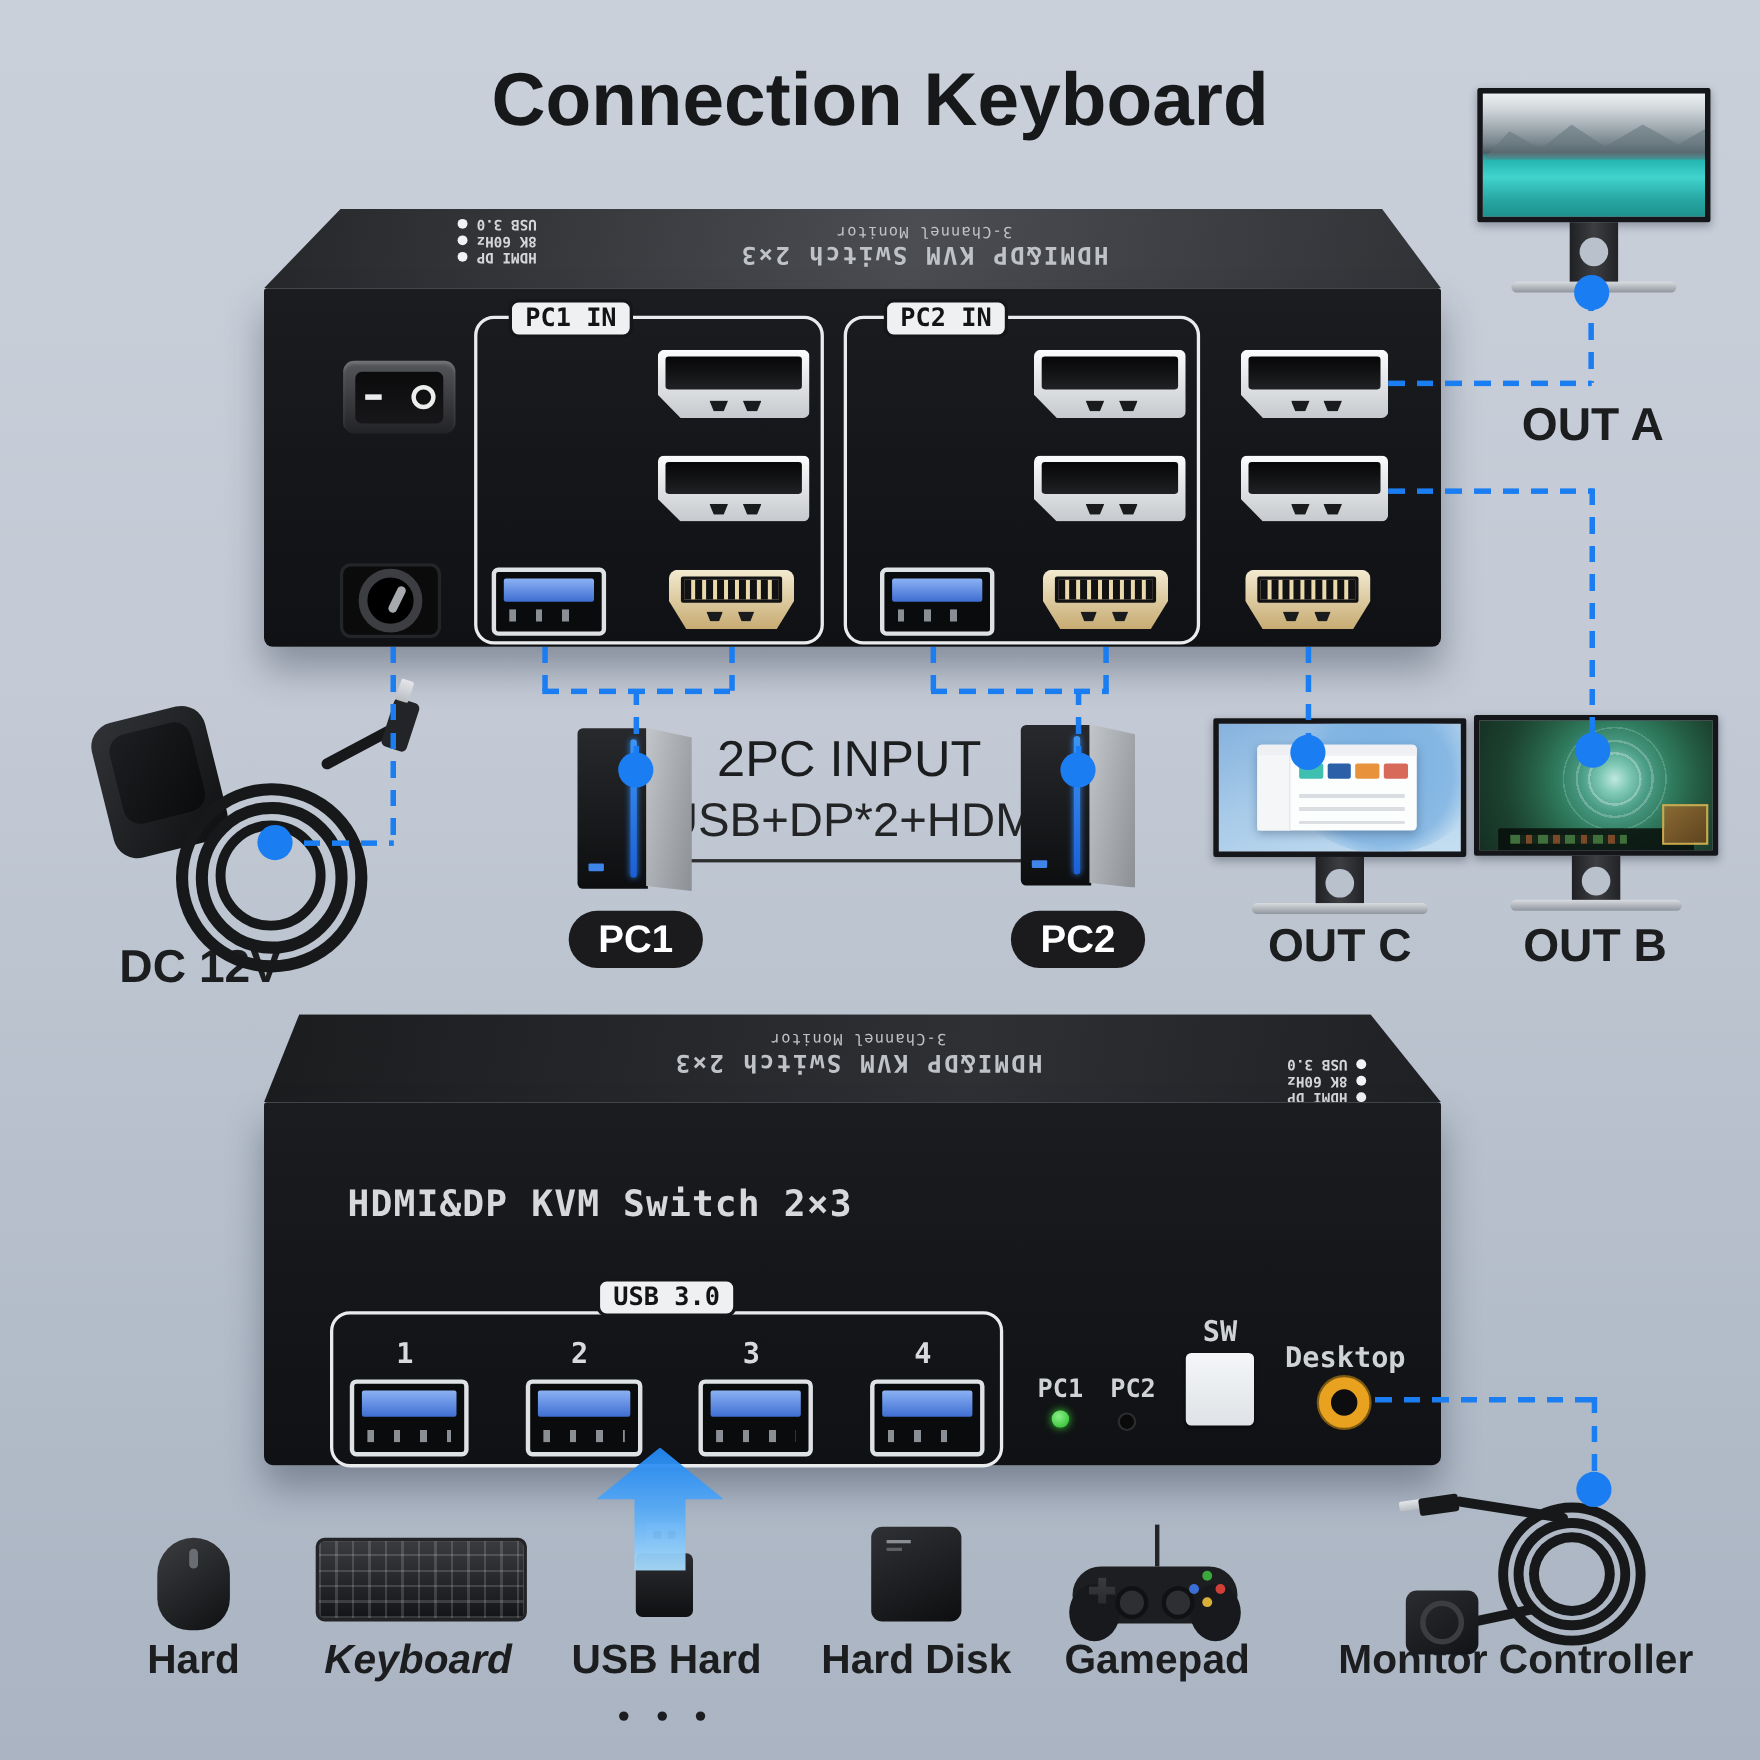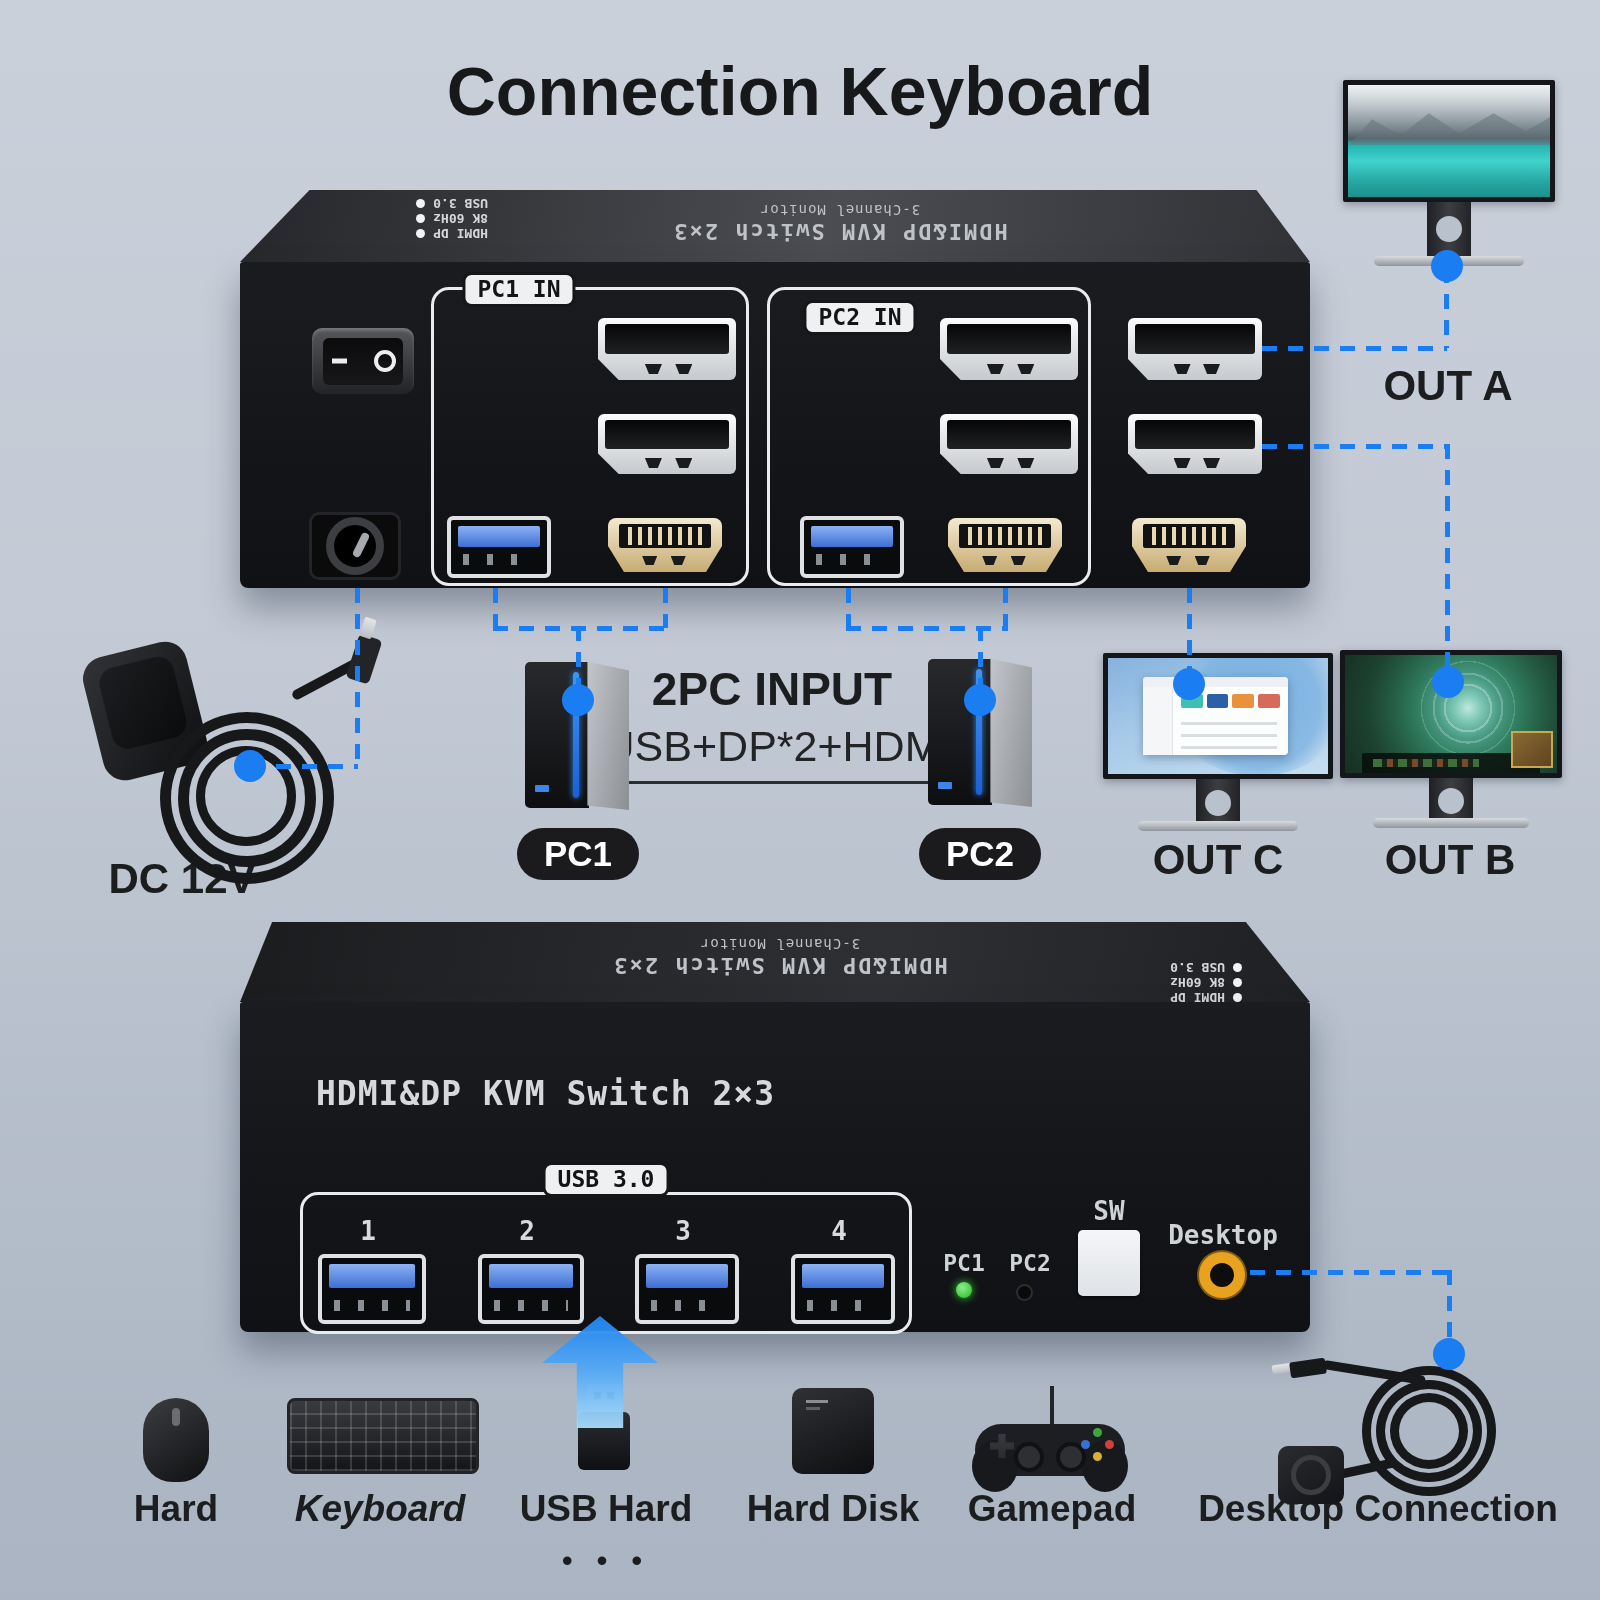--- a/index.html
+++ b/index.html
@@ -218,21 +218,21 @@
   <div class="plabel" style="left:1009px;top:392px;">DP2 B</div>
   <div class="plabel" style="left:848px;top:484px;">USB3.0</div>
   <div class="plabel" style="left:1005px;top:484px;">HDMI2 C</div>
   <div class="plabel" style="left:1196px;top:286px;">OUT A</div>
   <div class="plabel" style="left:1196px;top:392px;">OUT B</div>
   <div class="plabel" style="left:1188px;top:484px;">OUT C</div>
 
   <div class="group" style="left:431px;top:287px;width:312px;height:293px;"></div>
   <div class="group" style="left:767px;top:287px;width:318px;height:293px;"></div>
   <div class="badge" style="left:519px;top:272px;">PC1 IN</div>
-  <div class="badge" style="left:860px;top:272px;margin-top:28px;">PC2 IN</div>
+  <div class="badge" style="left:860px;top:272px;">PC2 IN</div>
   <div class="sep" style="left:440px;top:384px;width:856px;"></div>
   <div class="sep" style="left:440px;top:479px;width:856px;"></div>
 
   <div class="rocker" style="left:312px;top:328px;width:102px;height:66px;">
     <div class="key"></div>
       <div class="dash"></div>
       <div class="o"></div>
   </div>
   <div class="dcjack" style="left:309px;top:512px;width:86px;height:62px;">
     <div class="ring"></div>
@@ -347,21 +347,21 @@
       <div class="logo"></div>
   </div>
   <div class="pcpill" style="left:578px;top:828px;">PC1</div>
   <div class="tower" style="left:928px;top:657px;">
     <div class="front"></div>
       <div class="side"></div>
       <div class="logo"></div>
   </div>
   <div class="pcpill" style="left:980px;top:828px;">PC2</div>
 
-  <div class="abs" style="left:772px;top:662px;transform:translateX(-50%);font-size:46px;font-weight:700;color:#1c1d1f;white-space:nowrap;text-align:center;">2PC INPUT</div>
+  <div class="abs" style="left:772px;top:662px;transform:translateX(-50%);font-size:46px;font-weight:400;color:#1c1d1f;white-space:nowrap;text-align:center;">2PC INPUT</div>
   <div class="abs" style="left:778px;top:722px;transform:translateX(-50%);font-size:43px;font-weight:500;color:#232426;white-space:nowrap;border-bottom:3px solid #2c2d2f;padding:0 8px 10px;">USB+DP*2+HDMI</div>
 
   <div class="monitor" style="left:1103px;top:653px;">
     <div class="screen scene-win" style="width:220px;height:116px;">
       <i class="circ"></i>
       <div class="win">
         <i class="bar" style="position:absolute;"></i>
           <i class="side" style="position:absolute;"></i>
         <div class="tiles">
             <i style="background:#3fbfb0;"></i>
@@ -486,15 +486,15 @@
   <div class="cap2 abs" style="left:1052px;top:1488px;text-align:center;">Gamepad</div>
 
   <div class="plugtip" style="left:1272px;top:1364px;width:20px;height:9px;transform:rotate(-8deg);"></div>
   <div class="cline" style="left:1290px;top:1360px;width:36px;height:16px;transform:rotate(-8deg);border-radius:3px;"></div>
   <div class="cline" style="left:1322px;top:1368px;width:104px;height:9px;transform:rotate(9deg);"></div>
   <div class="coil2" style="left:1362px;top:1366px;width:116px;height:112px;"></div>
   <div class="coil2" style="left:1376px;top:1380px;width:88px;height:84px;"></div>
   <div class="coil2" style="left:1390px;top:1393px;width:60px;height:58px;"></div>
   <div class="cline" style="left:1336px;top:1464px;width:62px;height:9px;transform:rotate(-12deg);"></div>
   <div class="ctrlpad" style="left:1278px;top:1446px;"></div>
-  <div class="cap2 abs" style="left:1378px;top:1488px;">Desktop Connection</div>
+  <div class="cap2 abs" style="left:1378px;top:1488px;">Monitor Controller</div>
 
 </div>
 
 </body></html>

